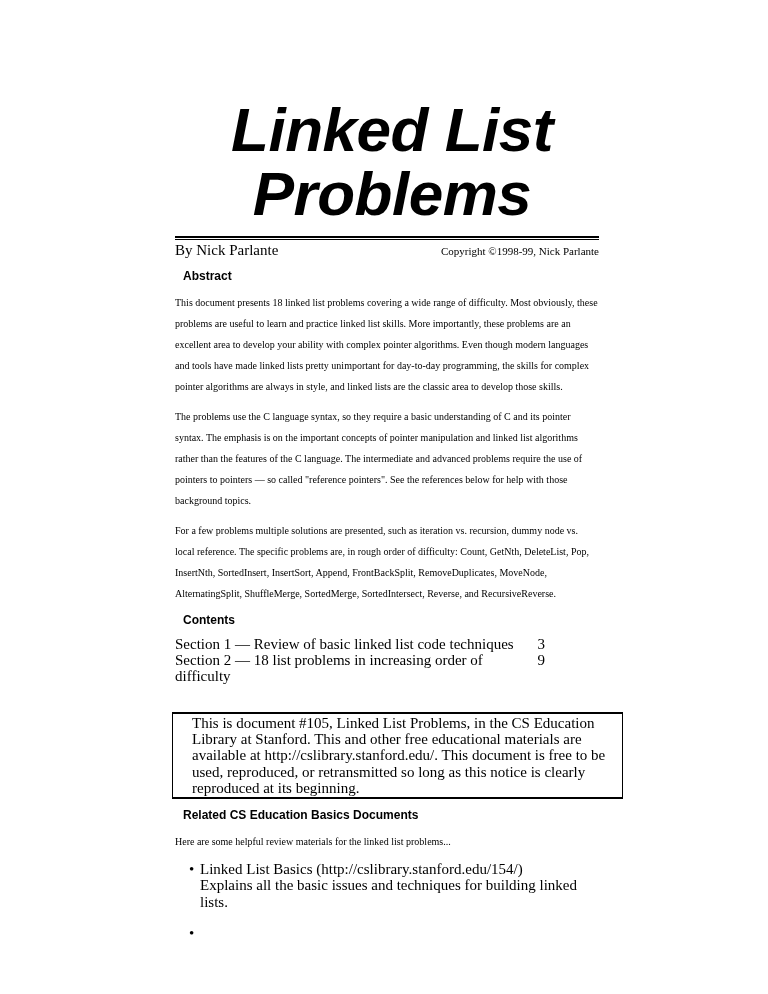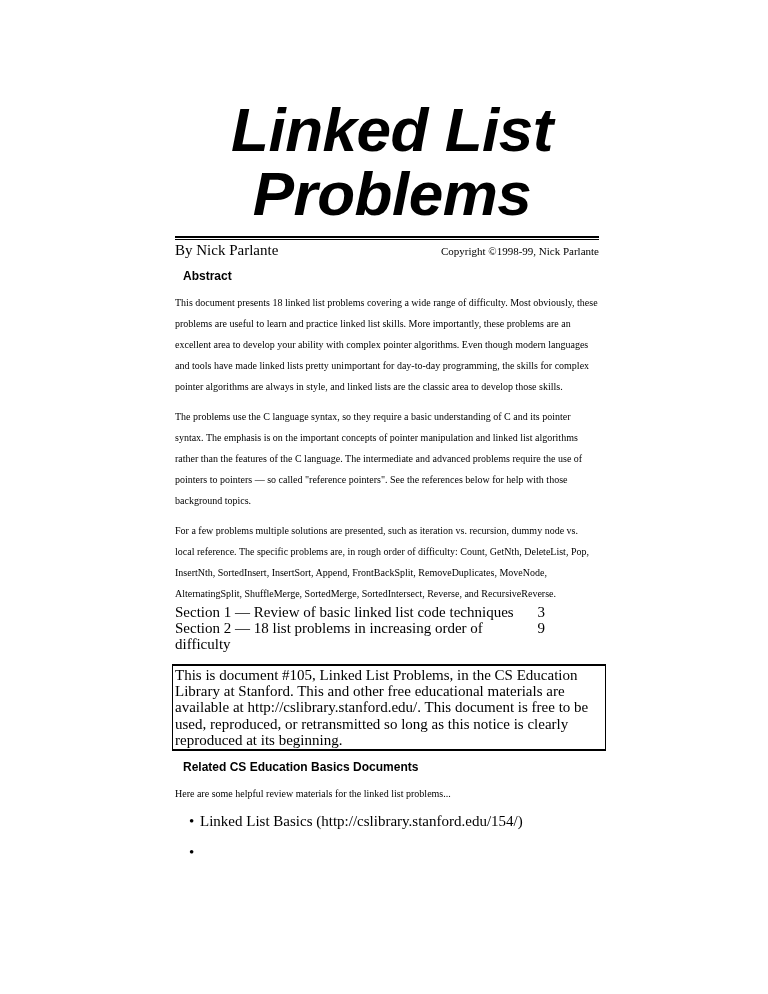--- a/index.html
+++ b/index.html
@@ -75,26 +75,26 @@
       display: flex;
       justify-content: space-between;
       font-size: 15px;
       line-height: 16px;
     }
     .toc-row .toc-page {
       text-align: right;
       min-width: 24px;
     }
     .notice {
-      margin-top: 12px;
+      margin-top: 28px;
       border-top: 2px solid #000;
       border-bottom: 2px solid #000;
       border-left: 1px solid #000;
       border-right: 1px solid #000;
-      padding: 1px 0 1px 2px;
+      padding: 1px 0 1px 19px;
       margin-left: -3px;
       width: 430px;
     }
     .notice p {
       font-size: 15px;
       line-height: 16.2px;
     }
     .related-heading { margin-top: 9px; }
     .bullets {
       margin-top: 9px;
@@ -133,20 +133,21 @@
   </div>
 
   <section>
     <h2 class="section-heading abstract-heading">Abstract</h2>
     <p>This document presents 18 linked list problems covering a wide range of difficulty. Most obviously, these problems are useful to learn and practice linked list skills. More importantly, these problems are an excellent area to develop your ability with complex pointer algorithms. Even though modern languages and tools have made linked lists pretty unimportant for day-to-day programming, the skills for complex pointer algorithms are always in style, and linked lists are the classic area to develop those skills.</p>
     <p class="para-gap">The problems use the C language syntax, so they require a basic understanding of C and its pointer syntax. The emphasis is on the important concepts of pointer manipulation and linked list algorithms rather than the features of the C language. The intermediate and advanced problems require the use of pointers to pointers — so called "reference pointers". See the references below for help with those background topics.</p>
     <p class="para-gap">For a few problems multiple solutions are presented, such as iteration vs. recursion, dummy node vs. local reference. The specific problems are, in rough order of difficulty: Count, GetNth, DeleteList, Pop, InsertNth, SortedInsert, InsertSort, Append, FrontBackSplit, RemoveDuplicates, MoveNode, AlternatingSplit, ShuffleMerge, SortedMerge, SortedIntersect, Reverse, and RecursiveReverse.</p>
   </section>
 
   <section>
+    <h2 class="section-heading contents-heading">Contents</h2>
     <div class="toc">
       <div class="toc-row">
         <span>Section 1 — Review of basic linked list code techniques</span>
         <span class="toc-page">3</span>
       </div>
       <div class="toc-row">
         <span>Section 2 — 18 list problems in increasing order of difficulty</span>
         <span class="toc-page">9</span>
       </div>
     </div>
@@ -158,20 +159,21 @@
 
   <section>
     <h2 class="section-heading related-heading">Related CS Education Basics Documents</h2>
     <p>Here are some helpful review materials for the linked list problems...</p>
 
     <div class="bullets">
       <div class="bullet">
         <span class="dot">•</span>
         <div class="body">
           <p>Linked List Basics (http://cslibrary.stanford.edu/154/)</p>
+          <p>Explains all the basic issues and techniques for building linked lists.</p>
         </div>
       </div>
       <div class="bullet">
         <span class="dot">•</span>
         <div class="body">
         </div>
       </div>
 
     </div>
   </section>

